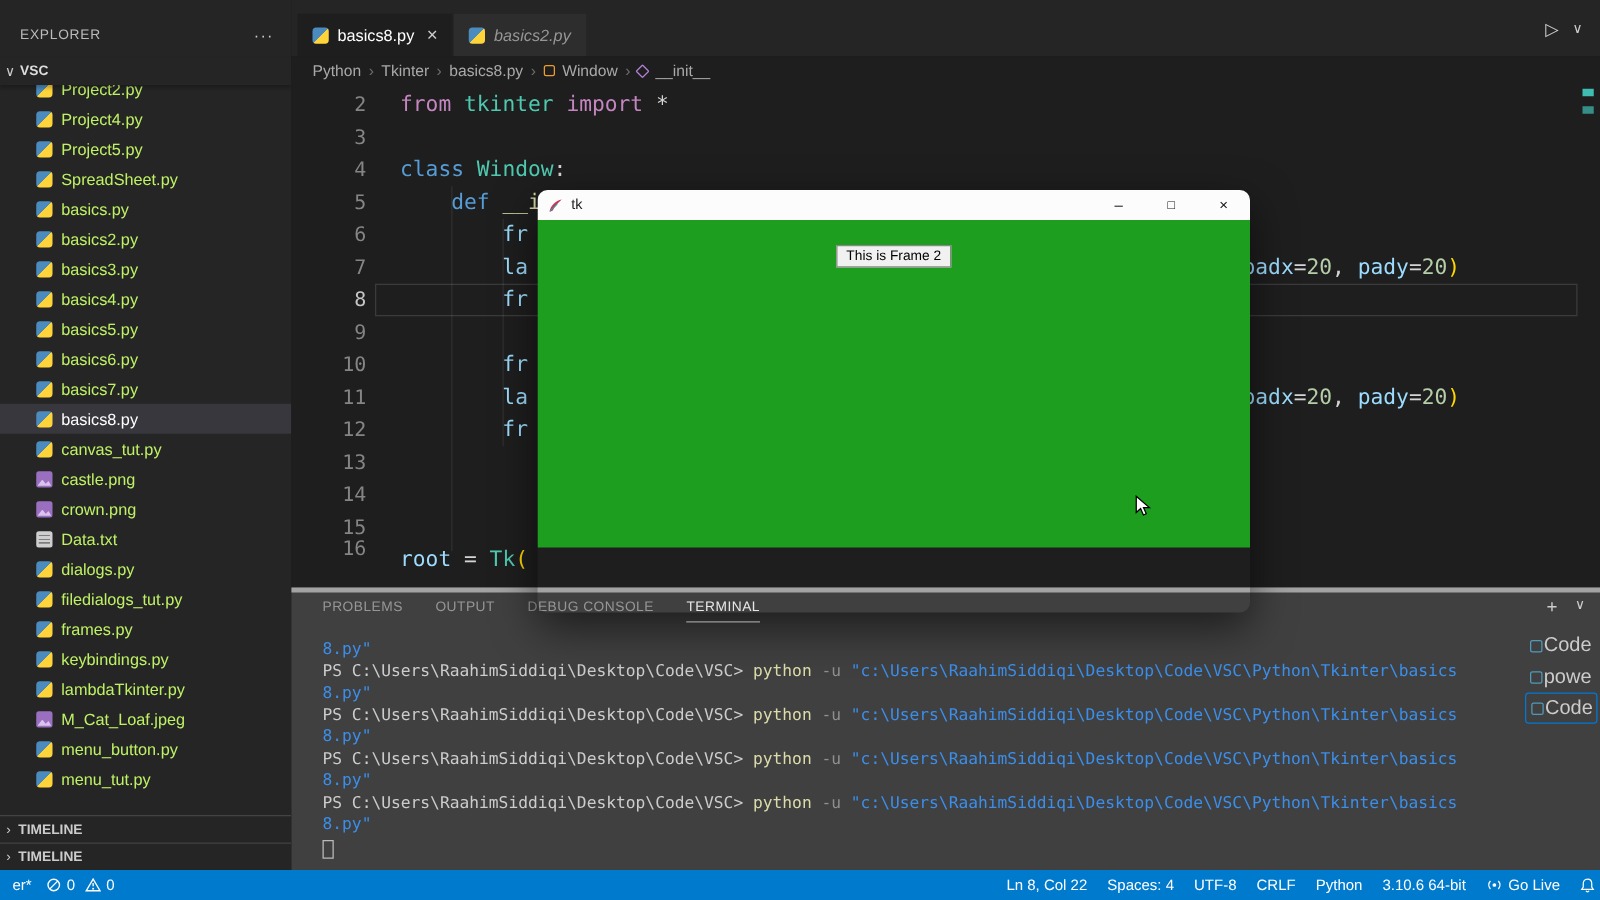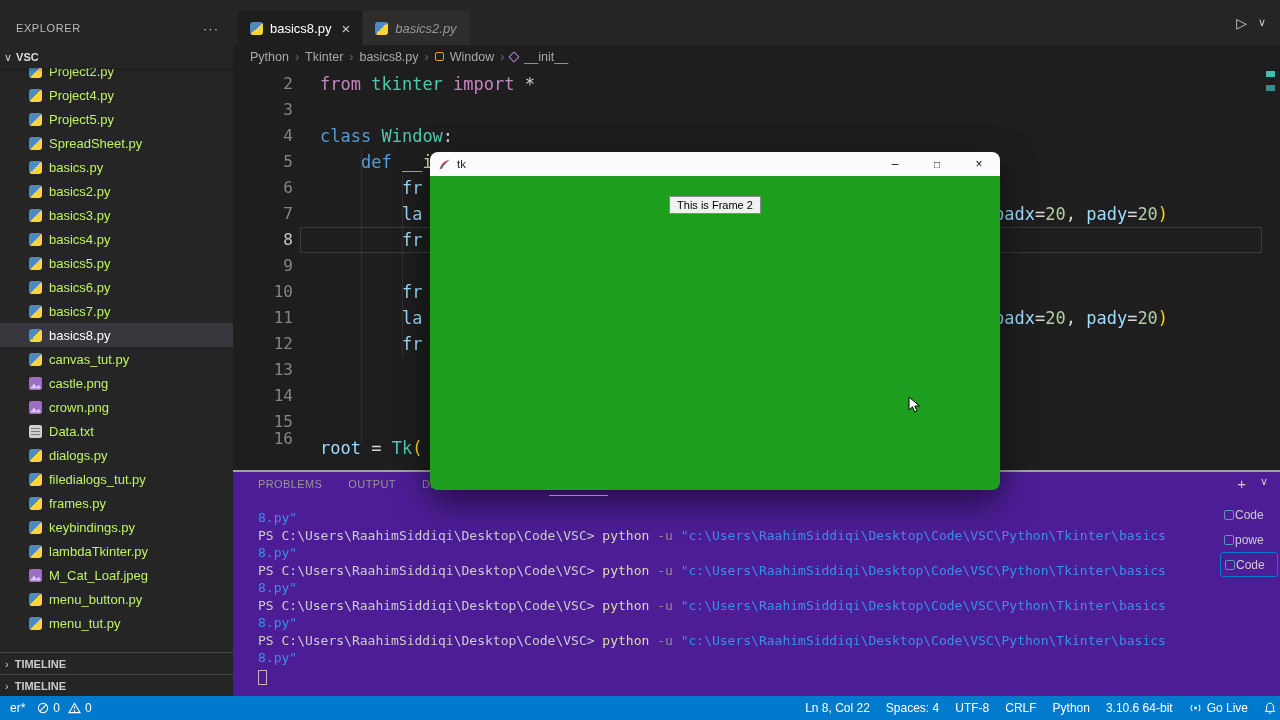--- a/index.html
+++ b/index.html
@@ -53,50 +53,50 @@
   .code-lines{position:absolute;left:87px;top:0;right:0;bottom:0}
   .cline{position:absolute;left:0;right:0;height:26px;white-space:pre;font:17px/26px "DejaVu Sans Mono",monospace;color:#d4d4d4}
   .rfrag{position:absolute;top:0;white-space:pre}
   .tk-kw{color:#c586c0}.tk-df{color:#569cd6}.tk-ty{color:#4ec9b0}.tk-fn{color:#dcdcaa}
   .tk-vr{color:#9cdcfe}.tk-nm{color:#b5cea8}.tk-pl{color:#d4d4d4}.tk-au{color:#ffd700}
   .cur-line{position:absolute;left:67px;width:962px;top:159px;height:26px;border:1px solid rgba(255,255,255,.13)}
   .guide{position:absolute;width:1px;background:rgba(255,255,255,.08)}
   .deco{position:absolute;right:5px;width:9px;height:6px;background:#3fbdb3}
 
   
-  .panel{position:absolute;left:233px;top:470px;width:1047px;height:226px;background:#4c1d95;border-top:2px solid #a3a3a3}
+  .panel{position:absolute;left:233px;top:470px;width:1047px;height:226px;background:#404040;border-top:4px solid #a3a3a3}
   .panel-tabs{display:flex;align-items:center;height:24px;padding-left:25px;gap:26px}
   .ptab{font-size:11px;letter-spacing:.4px;color:#969696;height:100%;display:flex;align-items:center;cursor:pointer}
   .ptab.active{color:#e7e7e7;border-bottom:1px solid #e7e7e7}
   .panel-actions{position:absolute;right:12px;top:3px;display:flex;gap:14px;color:#ccc;font-size:15px}
   .panel-actions span{cursor:pointer}
   .terminal{position:absolute;left:25px;top:38px;font:13px "DejaVu Sans Mono",monospace}
   .tline{height:17.5px;white-space:pre}
   .t-pl{color:#cccccc}.t-yel{color:#dcdcaa}.t-dim{color:#8f8f8f}.t-blu{color:#3b8eea}
   .tcursor{width:9px;height:15px;border:1px solid #bbb;margin-top:2px}
   .term-list{position:absolute;right:2px;top:30px;width:58px}
-  .trow{display:flex;align-items:center;gap:1px;height:25px;font-size:12px;color:#ccc;padding-left:4px;cursor:pointer;overflow:hidden}
+  .trow{display:flex;align-items:center;gap:1px;height:25px;font-size:16px;color:#ccc;padding-left:4px;cursor:pointer;overflow:hidden}
   .trow.sel{border:1px solid #0078d4;border-radius:3px}
   .term-icon{flex:0 0 auto;width:10px;height:10px;border:1px solid #519aba;border-radius:2px}
 
   
   .statusbar{position:absolute;left:0;top:696px;width:1280px;height:24px;background:#007acc;color:#fff;
     display:flex;align-items:center;font-size:12px;z-index:6}
   .sb-left{display:flex;align-items:center;gap:12px;padding-left:10px}
   .sb-right{margin-left:auto;display:flex;align-items:center}
   .sitem{padding:0 8px;height:24px;display:flex;align-items:center;gap:5px;cursor:pointer;white-space:nowrap}
 
   
   .tkwin{position:absolute;left:430px;top:152px;width:570px;height:338px;border-radius:8px;overflow:hidden;
     box-shadow:0 12px 34px rgba(0,0,0,.55);z-index:40}
   .tk-titlebar{height:24px;background:#fcfcfc;display:flex;align-items:center;padding-left:8px;gap:6px}
   .tk-title{font-size:11.5px;color:#222}
   .tk-btns{margin-left:auto;display:flex;height:100%}
   .tk-btn{width:42px;display:flex;align-items:center;justify-content:center;color:#111;font-size:12px;cursor:pointer}
-  .tk-body{display:flex;height:314px}
+  .tk-body{display:flex;height:262px}
   .tk-frame{flex:1;display:flex;justify-content:center;align-items:flex-start;padding-top:20px}
   .tk-chip{background:#f1f1f1;border:1px solid #888;color:#000;font-size:11px;padding:2px 7px;white-space:nowrap}
 
   .mouse-cursor{position:absolute;left:908px;top:396px;z-index:60}
 </style>
 </head>
 <body>
 
 <div class="screen">
 

